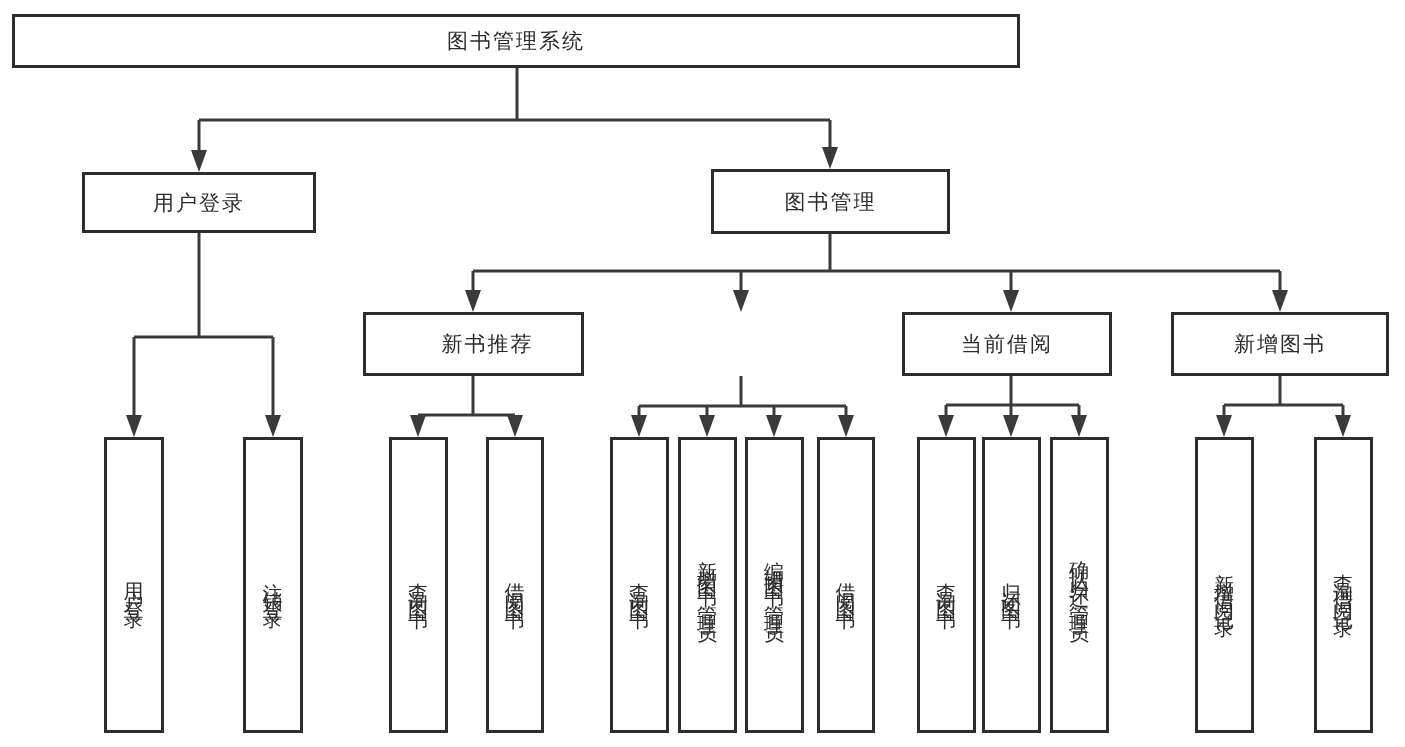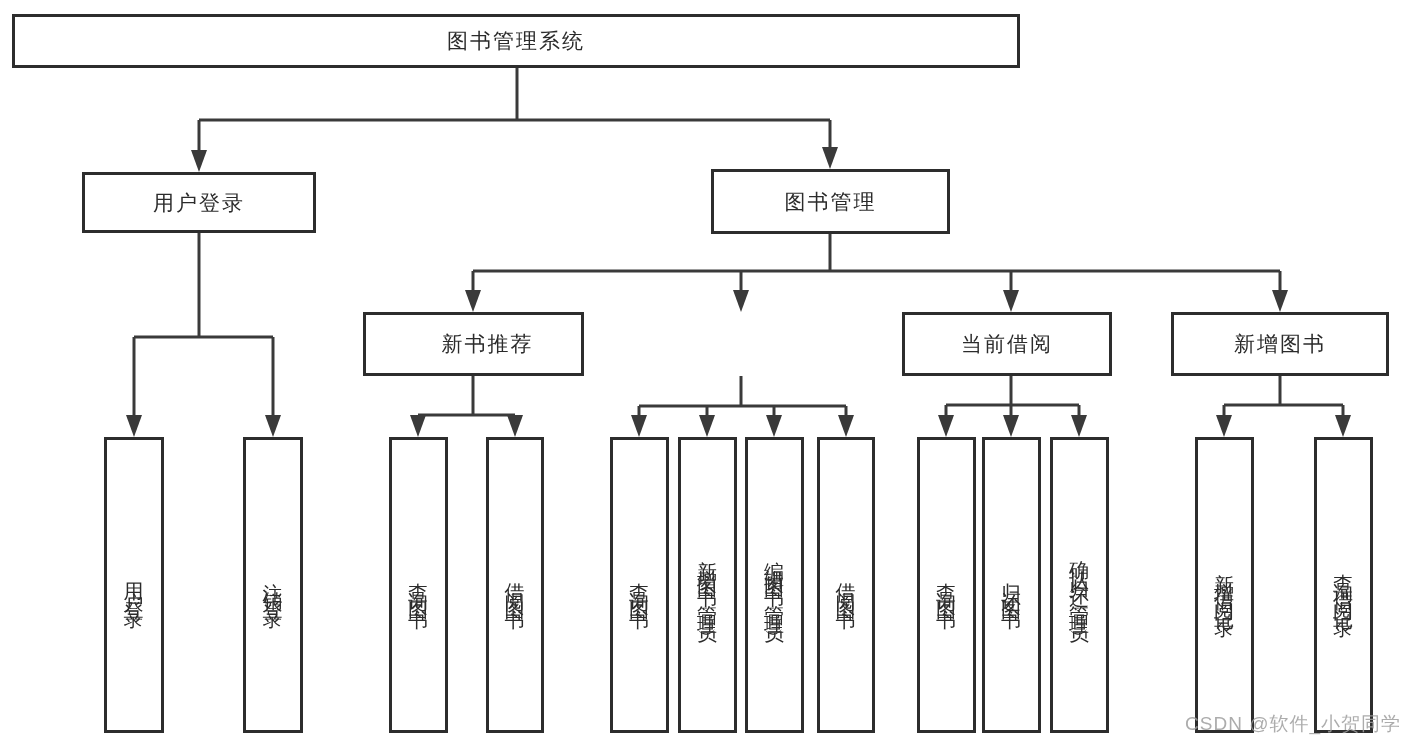--- a/index.html
+++ b/index.html
@@ -182,15 +182,14 @@
     <span class="v-label">确认归还（管理员）</span>
   </div>
 
   <div class="node leaf" style="left:1195px; top:437px; width:59px; height:296px;">
     <span class="v-label">新增借阅记录</span>
   </div>
   <div class="node leaf" style="left:1314px; top:437px; width:59px; height:296px;">
     <span class="v-label">查询借阅记录</span>
   </div>
 
-  <div id="watermark">CSDN @软件_小贺同学</div>
 
 </div>
 
 </body></html>

